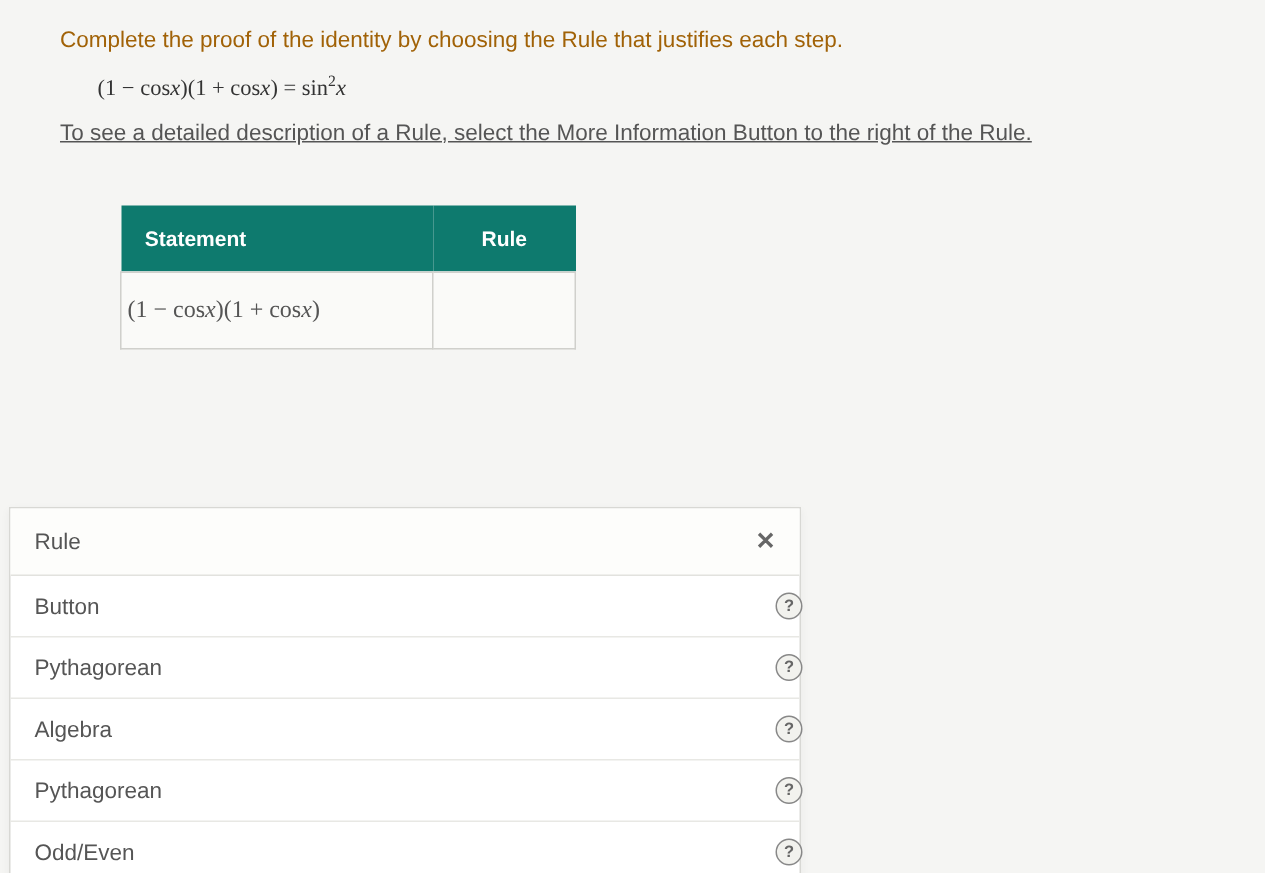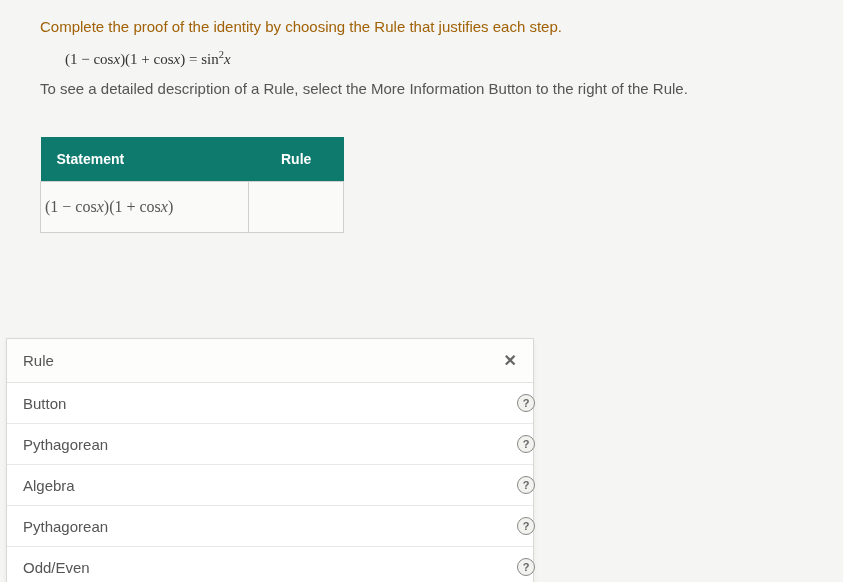--- a/index.html
+++ b/index.html
@@ -25,23 +25,25 @@
       font-family: 'Times New Roman', serif;
       font-size: 15px;
       margin: 6px 0 12px 25px;
       color: #333;
     }
     .sub-instruction {
       font-size: 15px;
       color: #555;
       margin-bottom: 40px;
       white-space: nowrap;
+      text-decoration: underline;
     }
     .proof-table {
       width: 304px;
+      margin-left: 40px;
       border-collapse: collapse;
     }
     .proof-table thead tr {
       background: #0e7a6e;
       color: #fff;
     }
     .proof-table th {
       text-align: left;
       padding: 14px 16px;
       font-weight: bold;

